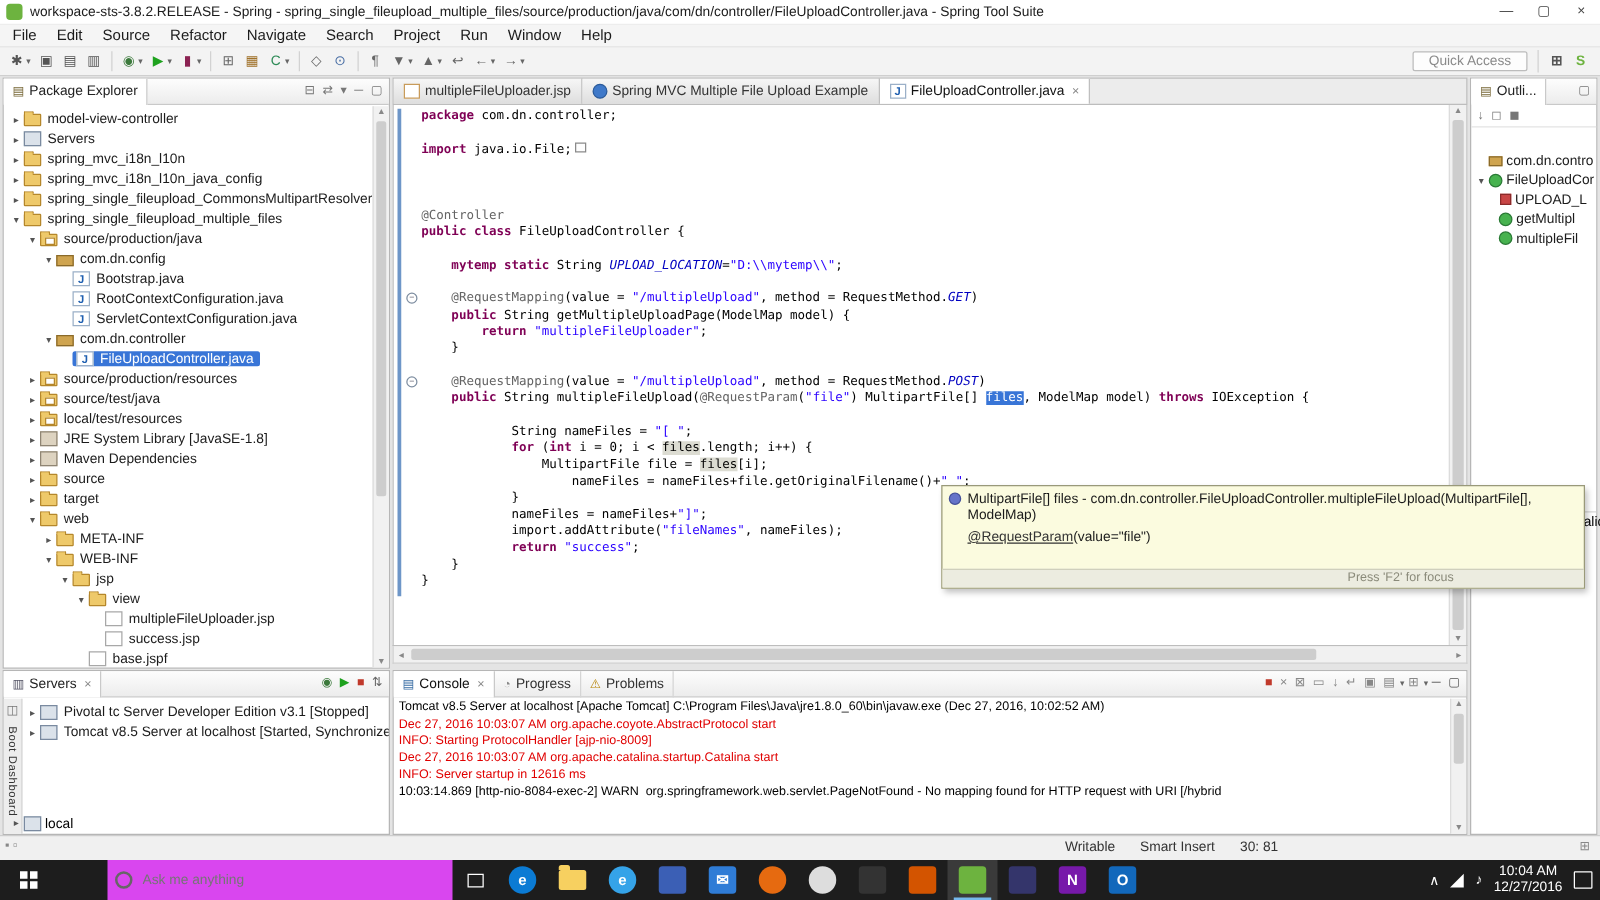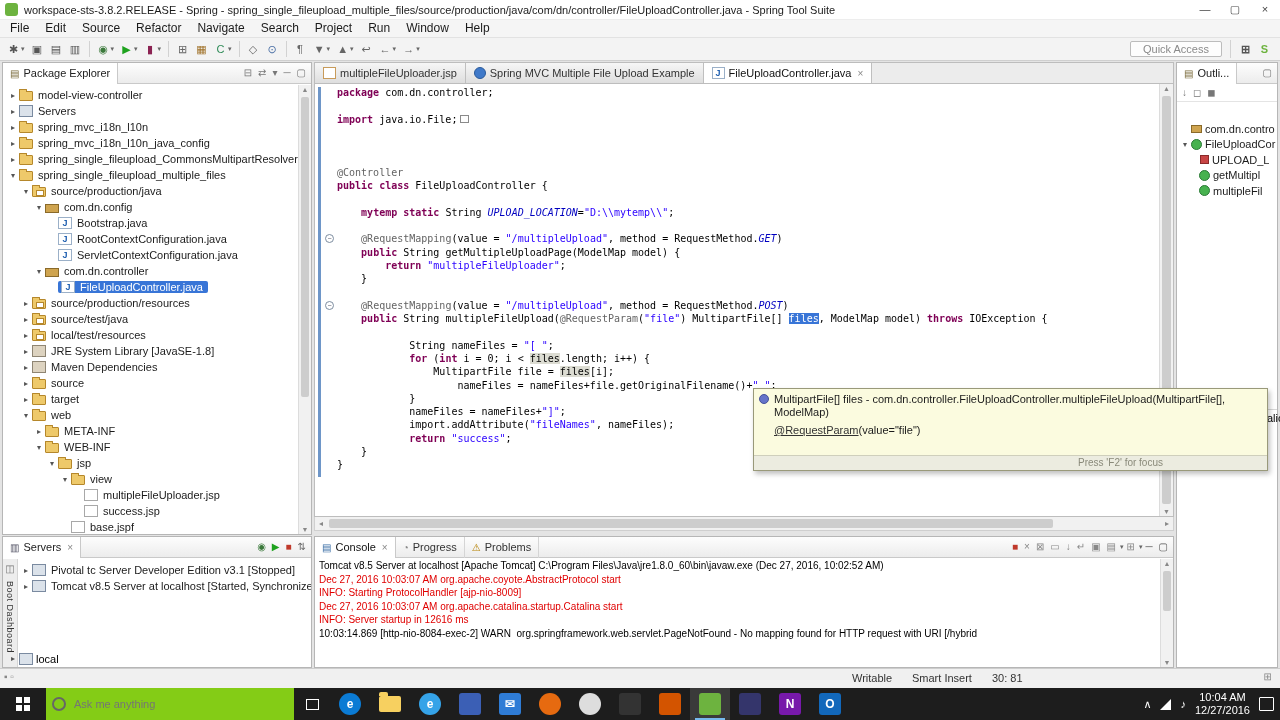--- a/index.html
+++ b/index.html
@@ -148,21 +148,21 @@
     border-top:1px solid #cdcdcd;font-size:11px;color:#333;}
   .sb-item{position:absolute;top:3px;}
   #sb-icons{position:absolute;left:4px;top:2px;color:#888;font-size:10px;}
   #sb-right-icon{position:absolute;right:8px;top:2px;color:#888;font-size:10px;}
 
   
   #taskbar{position:absolute;left:0;right:0;bottom:0;height:32px;background:#1d1d1d;display:flex;align-items:center;}
   #start-btn{width:46px;height:32px;display:flex;align-items:center;justify-content:center;}
   .winlogo{width:14px;height:14px;display:grid;grid-template-columns:1fr 1fr;grid-template-rows:1fr 1fr;gap:2px;}
   .winlogo span{background:#fff;}
-  #search-box{width:248px;height:32px;background:#84cc16;display:flex;align-items:center;padding:0 6px;}
+  #search-box{width:276px;height:32px;background:#d946ef;display:flex;align-items:center;padding:0 6px;margin-left:40px;}
   .cortana{width:14px;height:14px;border:2px solid #666;border-radius:50%;flex:none;margin-right:6px;}
   #search-input{border:none;outline:none;flex:1;font-size:11px;color:#333;font-family:"Liberation Sans",sans-serif;background:transparent;}
   #task-view{width:36px;height:32px;display:flex;align-items:center;justify-content:center;position:relative;}
   .tv-sq{width:13px;height:11px;border:1px solid #fff;background:transparent;}
   #apps{display:flex;align-items:center;}
   .app{width:40px;height:32px;display:flex;align-items:center;justify-content:center;position:relative;}
   .app.active{background:#3a3a3a;}
   .app.active::after{content:"";position:absolute;bottom:0;left:5px;right:5px;height:2px;background:#76b9ed;}
   .ai{width:22px;height:22px;border-radius:3px;display:flex;align-items:center;justify-content:center;
     color:#fff;font-size:12px;font-weight:bold;}

